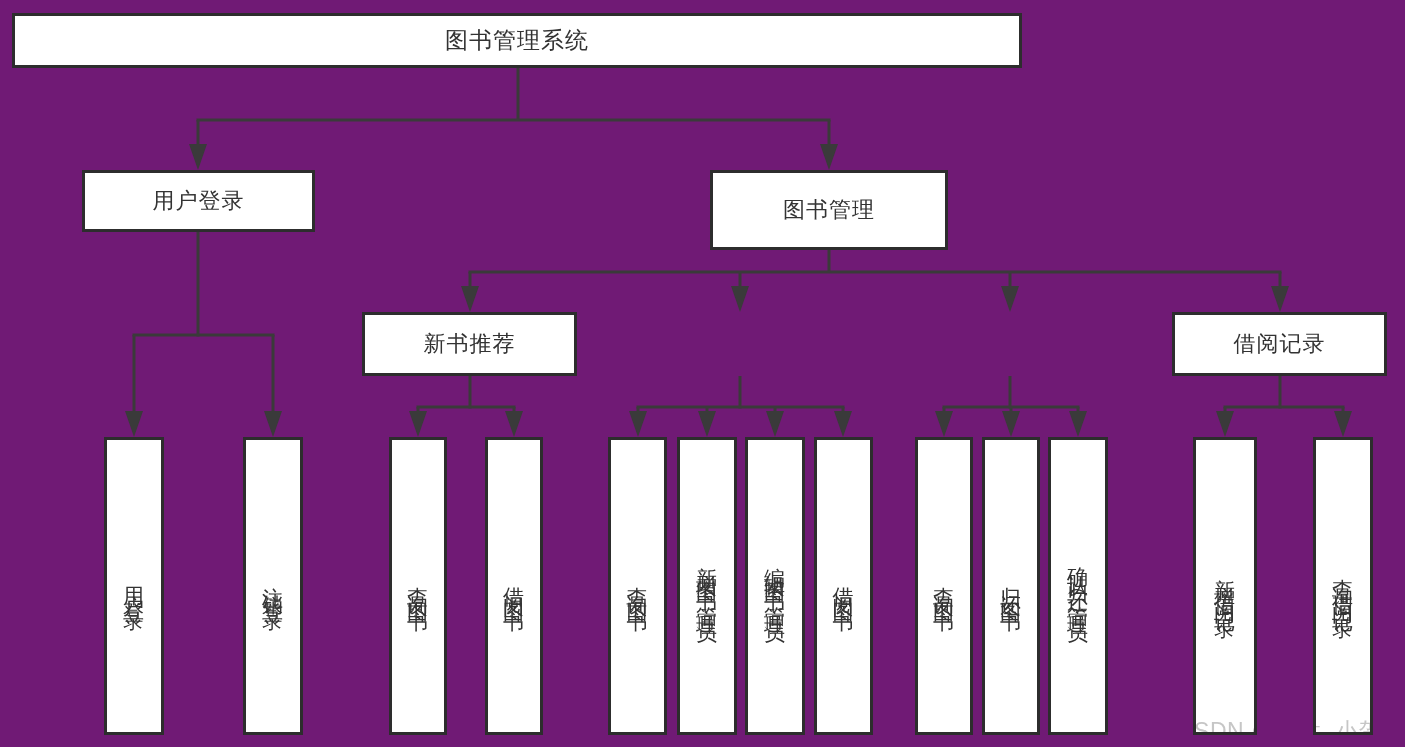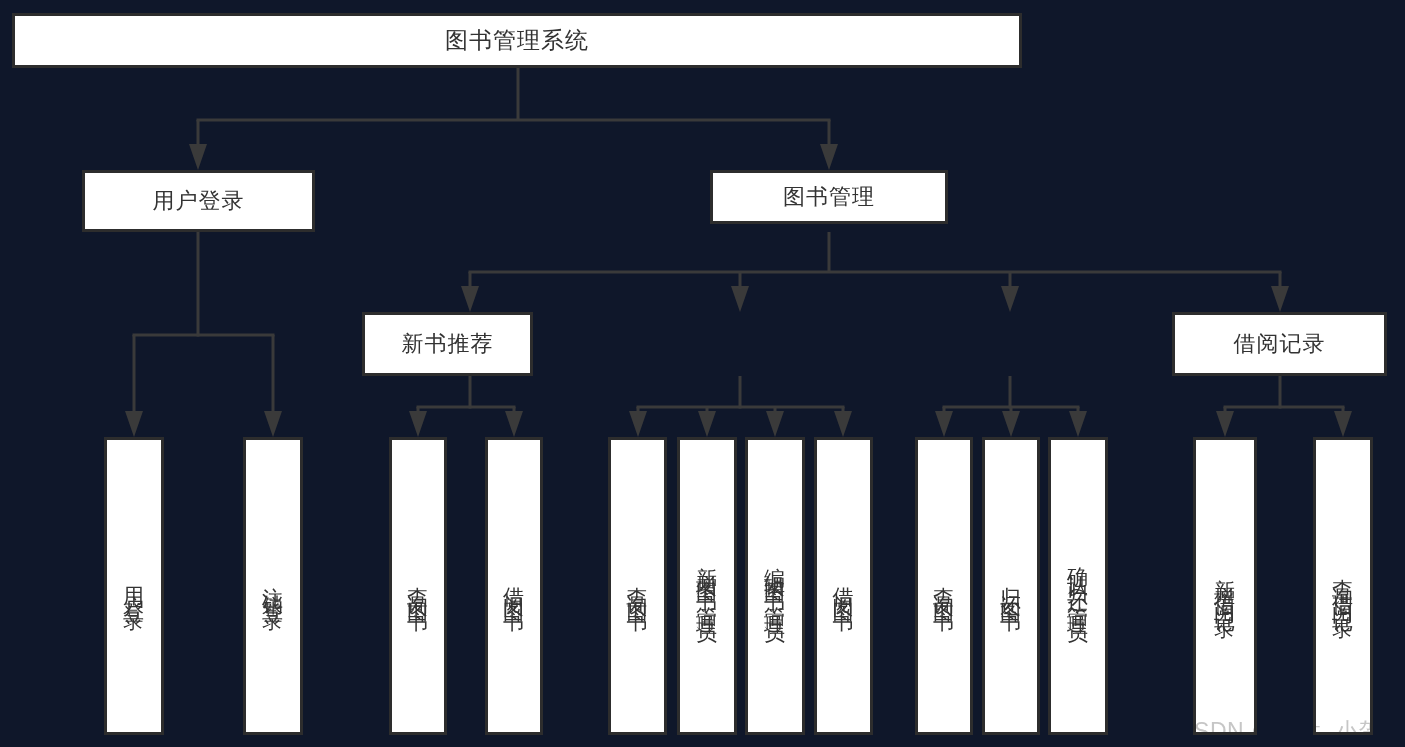--- a/index.html
+++ b/index.html
@@ -1,20 +1,20 @@
 <!DOCTYPE html>
 <html><head>
 <meta charset="utf-8">
 <style>
   html, body { margin: 0; padding: 0; background: #ffffff; }
   .stage {
     position: relative;
     width: 1405px;
     height: 747px;
-    background: #0f172a;
+    background: #701a75;
     font-family: "Liberation Sans", sans-serif;
     overflow: hidden;
   }
   svg.connectors { position: absolute; left: 0; top: 0; z-index: 1; }
   .node {
     position: absolute;
     box-sizing: border-box;
     background: #ffffff;
     border: 3px solid #2d2d2d;
     display: flex;
@@ -114,25 +114,25 @@
     </g>
   </svg>
 
   <div class="node hbox root-box" style="left:12px; top:13px; width:1010px; height:55px;">
     <span>图书管理系统</span>
   </div>
 
   <div class="node hbox" style="left:82px; top:170px; width:233px; height:62px;">
     <span>用户登录</span>
   </div>
-  <div class="node hbox" style="left:710px; top:170px; width:238px; height:54px;font-family:Liberation Serif, serif;">
+  <div class="node hbox" style="left:710px; top:170px; width:238px; height:80px;font-family:Liberation Serif, serif;">
     <span>图书管理</span>
   </div>
 
-  <div class="node hbox" style="left:362px; top:312px; width:171px; height:64px;">
+  <div class="node hbox" style="left:362px; top:312px; width:215px; height:64px;">
     <span>新书推荐</span>
   </div>
   <div class="node hbox" style="left:1172px; top:312px; width:215px; height:64px;">
     <span>借阅记录</span>
   </div>
 
   <div class="node" style="left:104px; top:437px; width:60px; height:298px;">
     <span class="vtext">用户登录</span>
   </div>
   <div class="node" style="left:243px; top:437px; width:60px; height:298px;">

